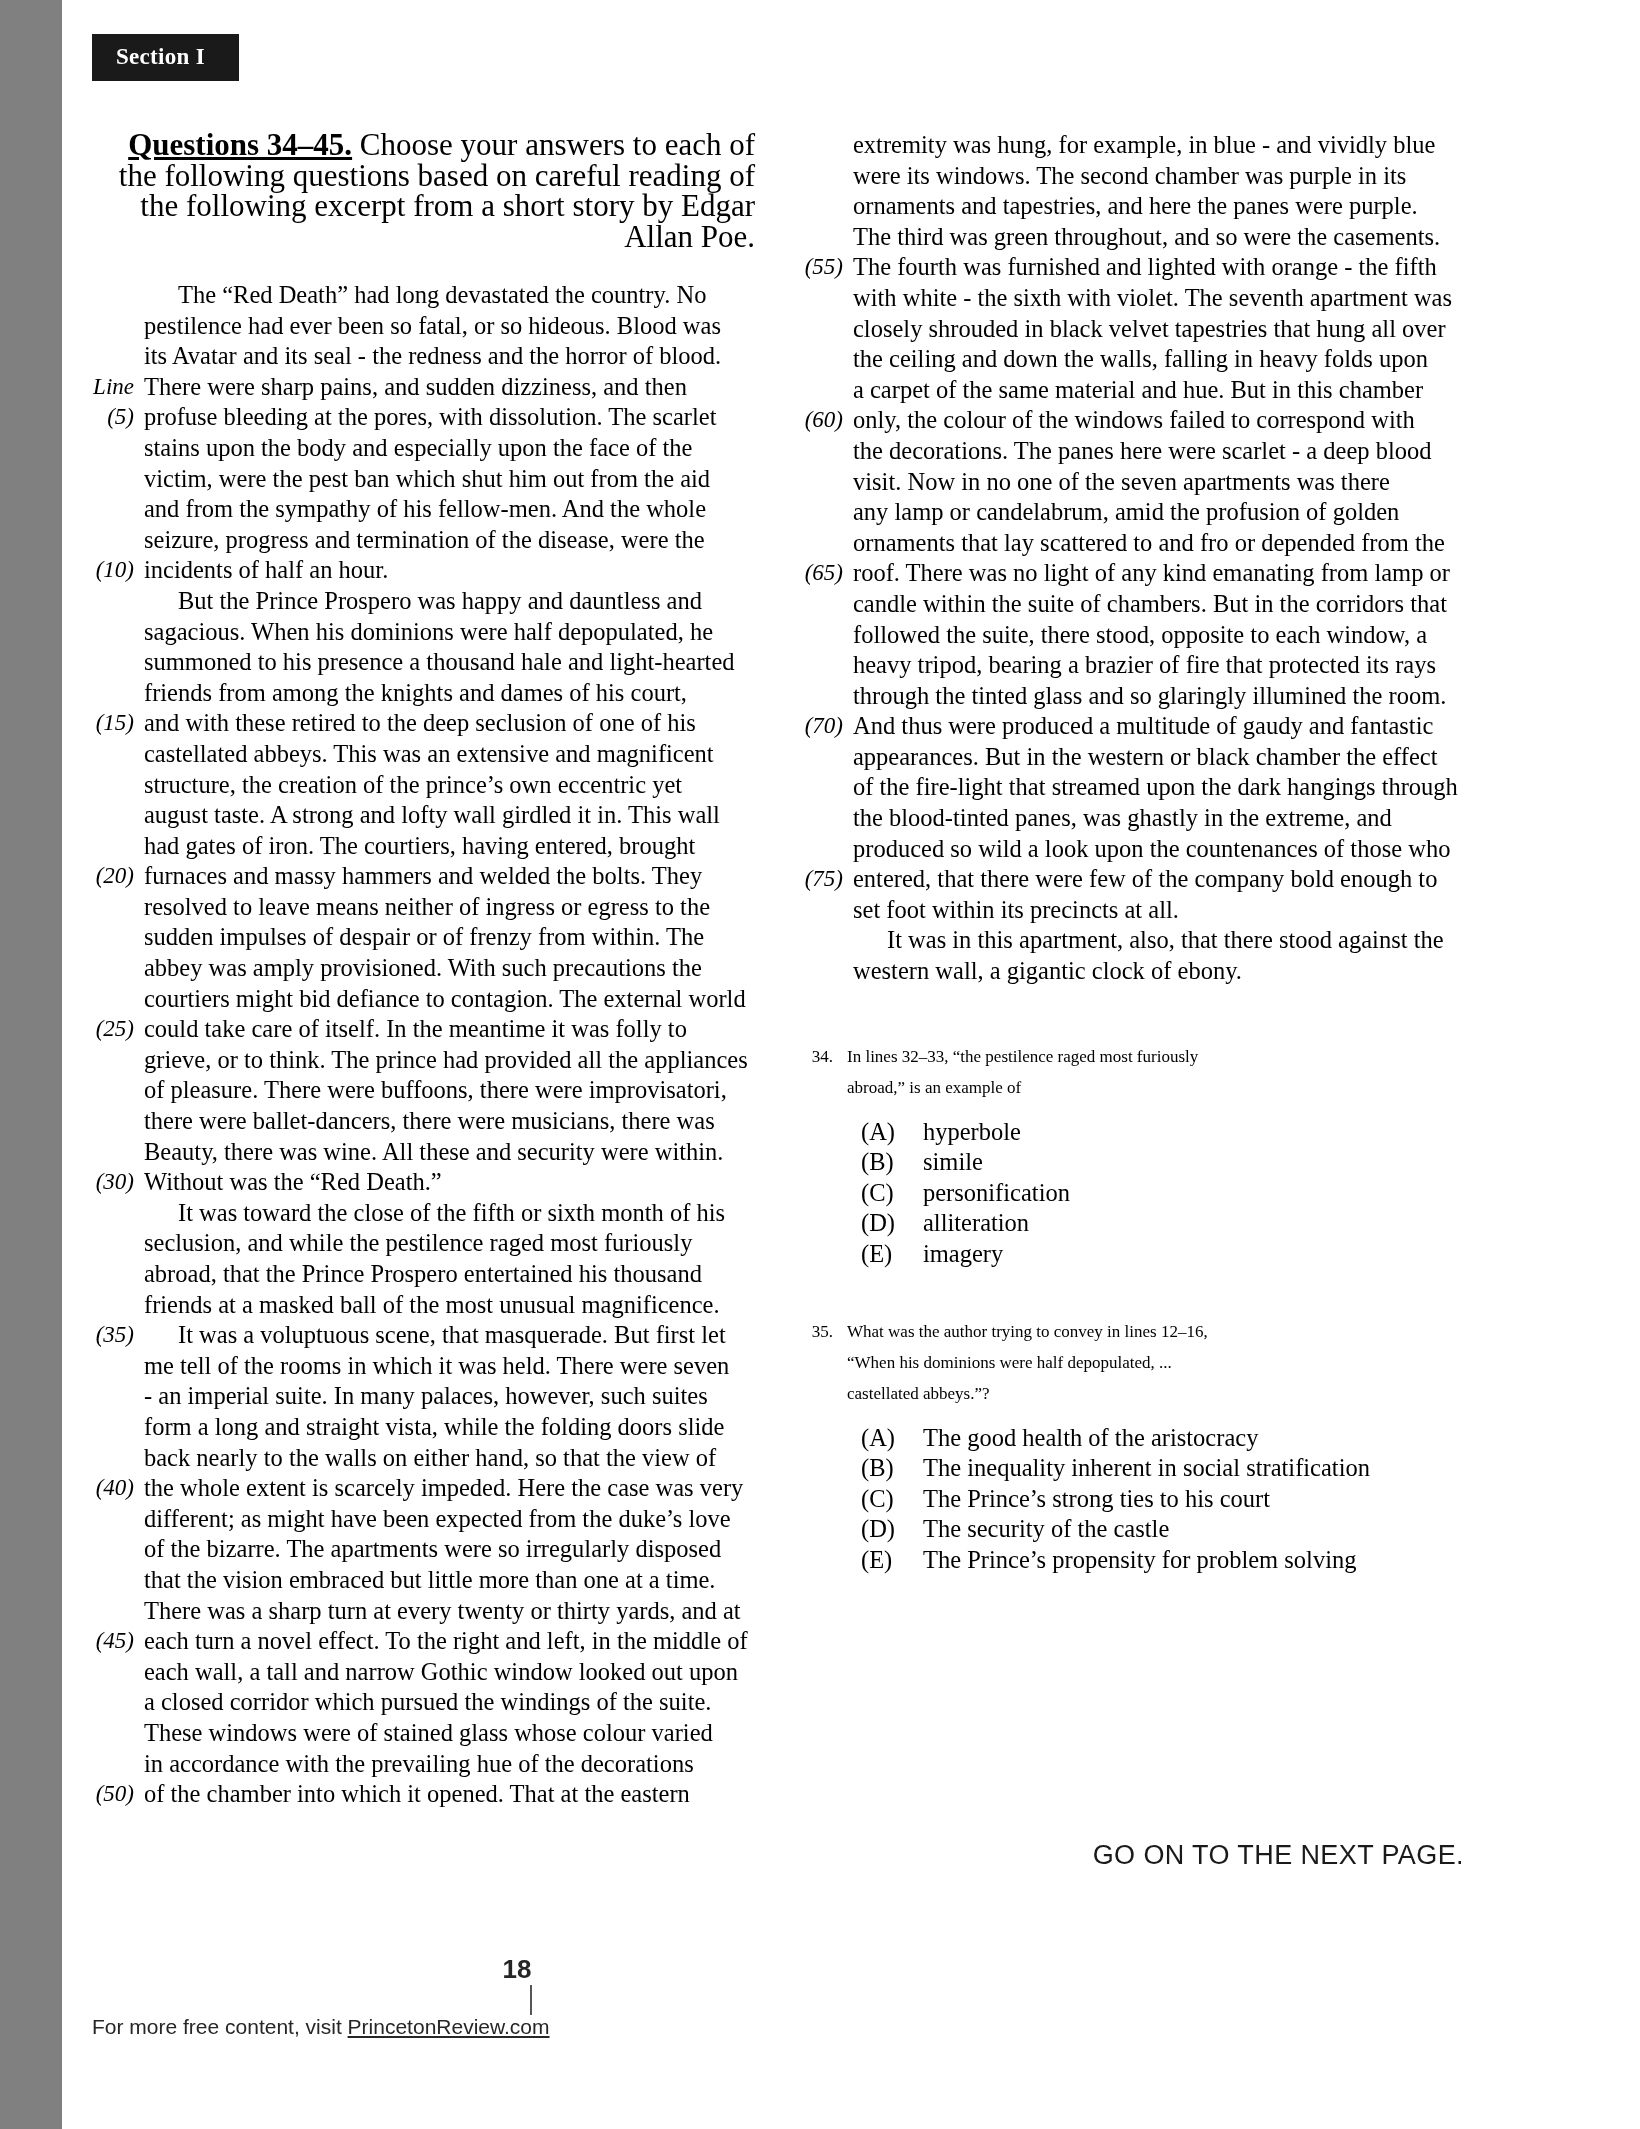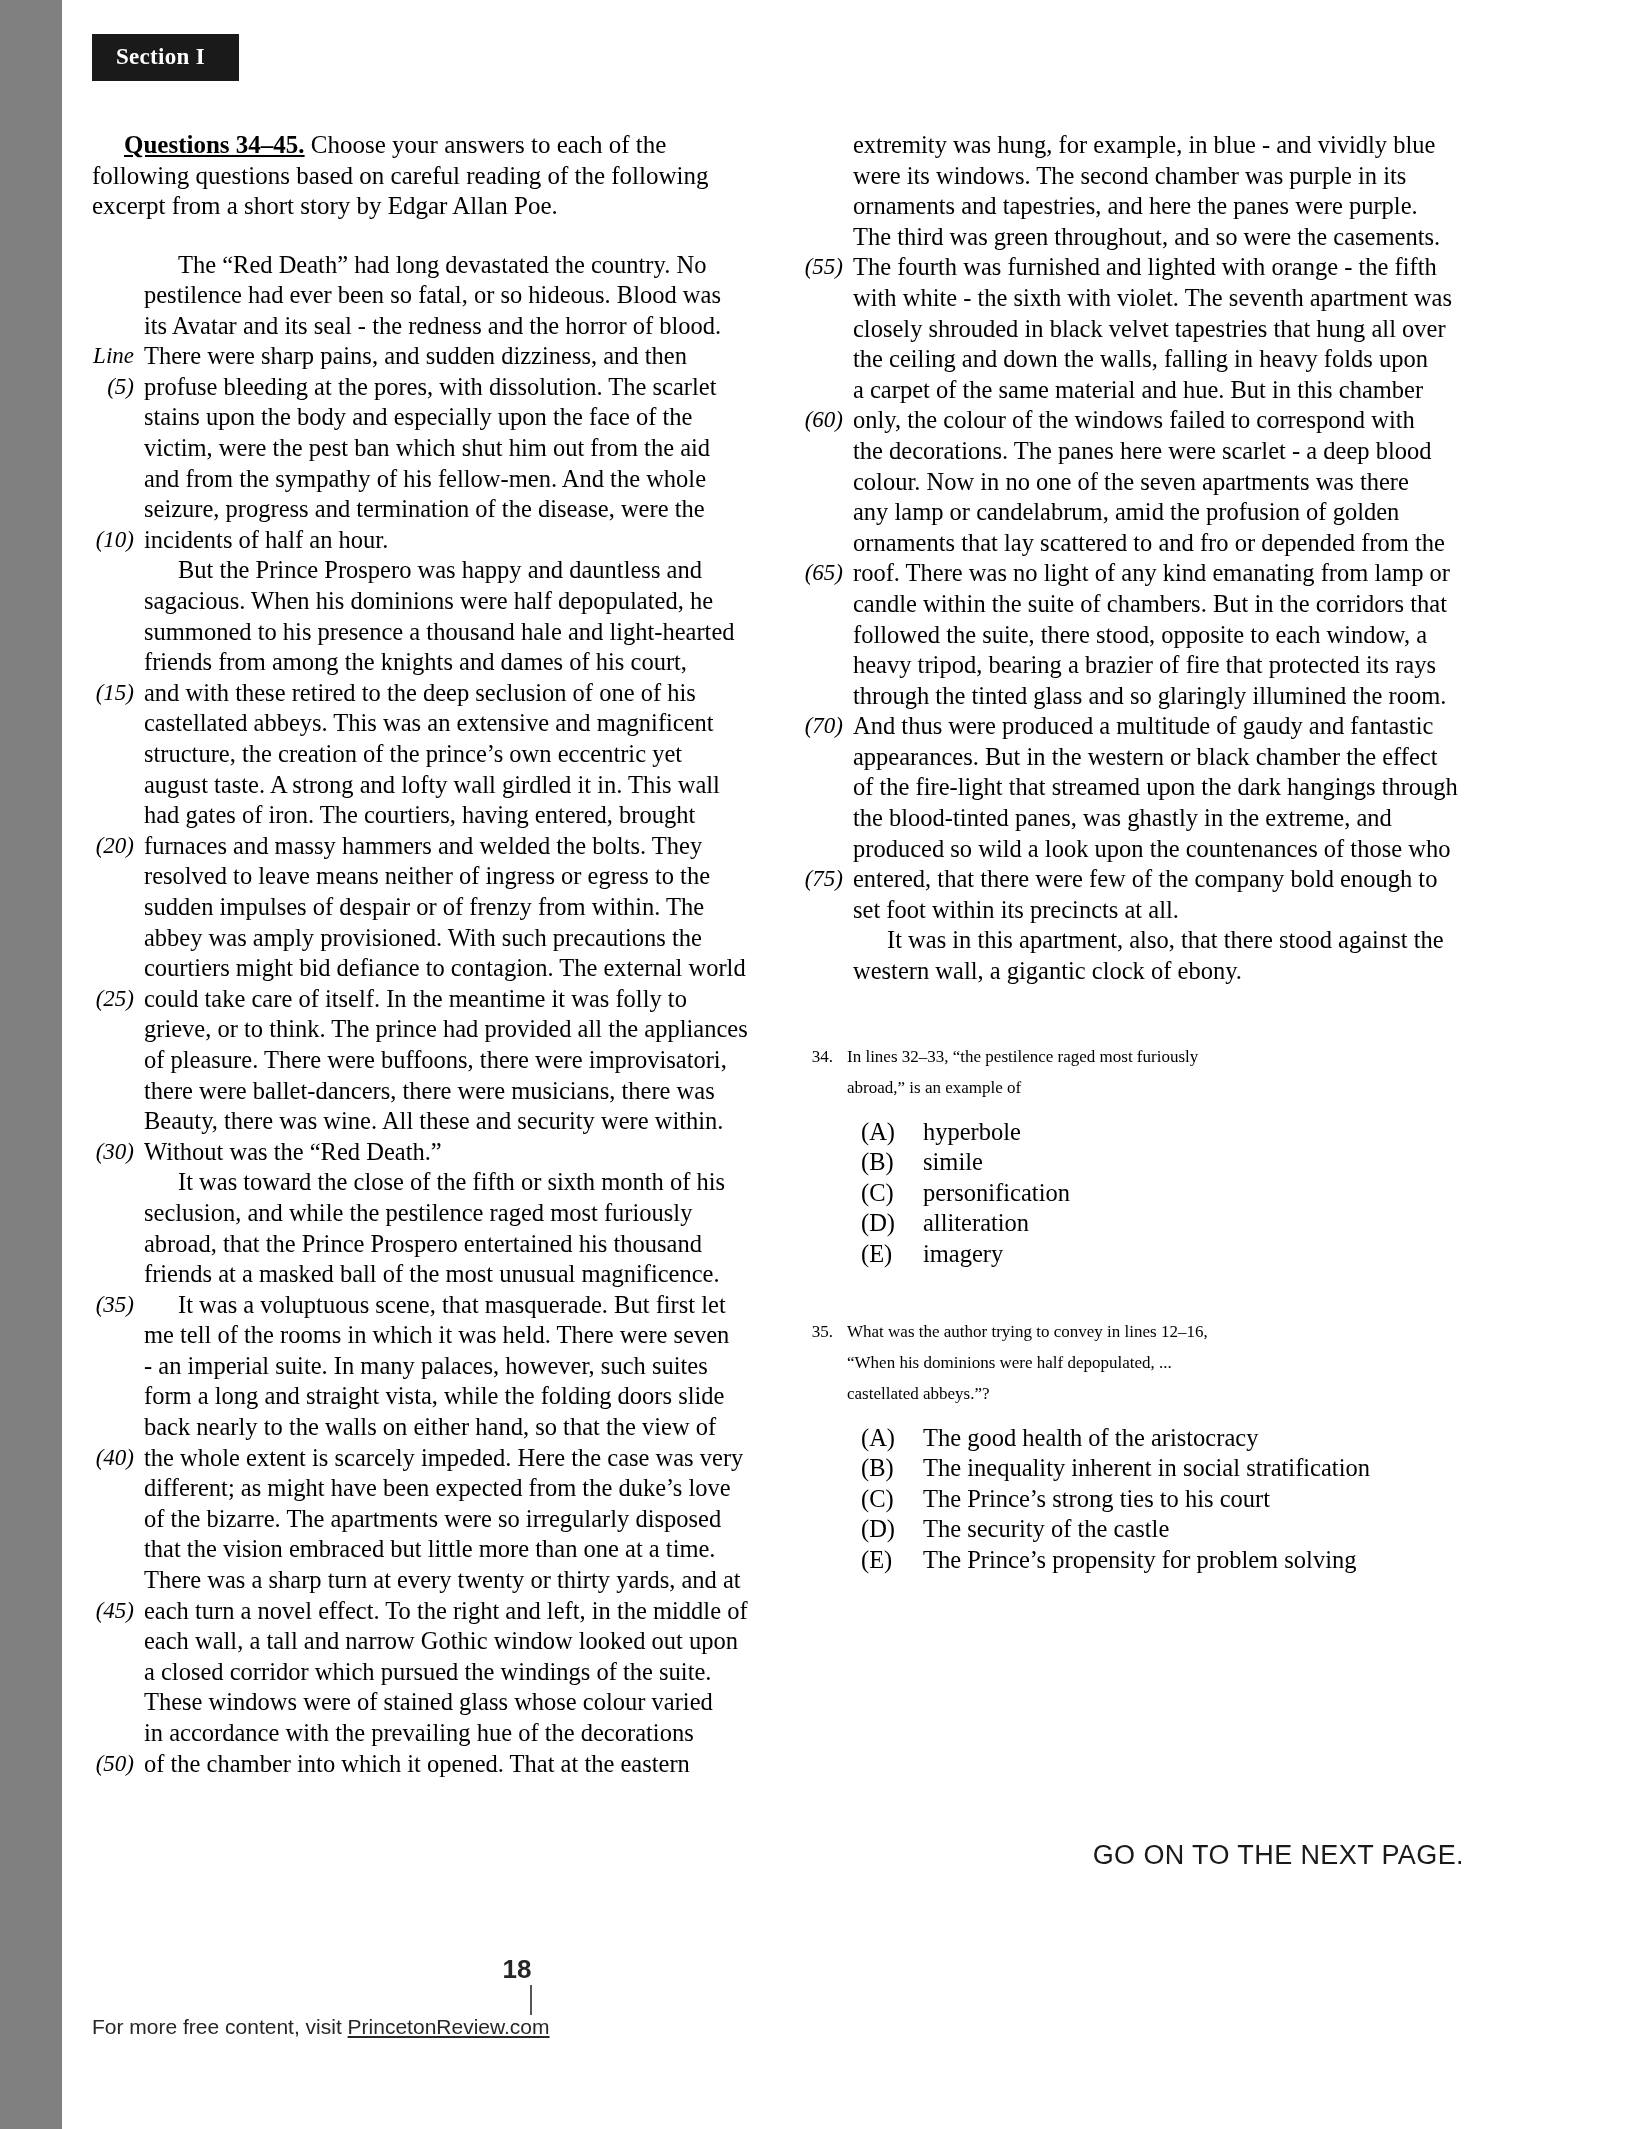--- a/index.html
+++ b/index.html
@@ -50,25 +50,26 @@
     display: flex;
     gap: 46px;
     align-items: flex-start;
   }
   .col {
     width: 663px;
     flex: 0 0 663px;
   }
   
   .instructions {
-    font-size: 25px;
+    font-size: 31px;
     line-height: 30.5px;
     color: #000;
     text-indent: 32px;
     margin: 0 0 6px 0;
+    text-align: right;
   }
   .instructions .qlabel {
     font-weight: bold;
     text-decoration: underline;
   }
   
   .passage {
     margin-top: 28px;
   }
   .pline {
@@ -437,21 +438,21 @@
             <div class="pline">
               <span class="pnum">(60)</span>
               <span class="ptext">only, the colour of the windows failed to correspond with</span>
             </div>
             <div class="pline">
               <span class="pnum"></span>
               <span class="ptext">the decorations. The panes here were scarlet - a deep blood</span>
             </div>
             <div class="pline">
               <span class="pnum"></span>
-              <span class="ptext">colour. Now in no one of the seven apartments was there</span>
+              <span class="ptext">visit. Now in no one of the seven apartments was there</span>
             </div>
             <div class="pline">
               <span class="pnum"></span>
               <span class="ptext">any lamp or candelabrum, amid the profusion of golden</span>
             </div>
             <div class="pline">
               <span class="pnum"></span>
               <span class="ptext">ornaments that lay scattered to and fro or depended from the</span>
             </div>
             <div class="pline">

